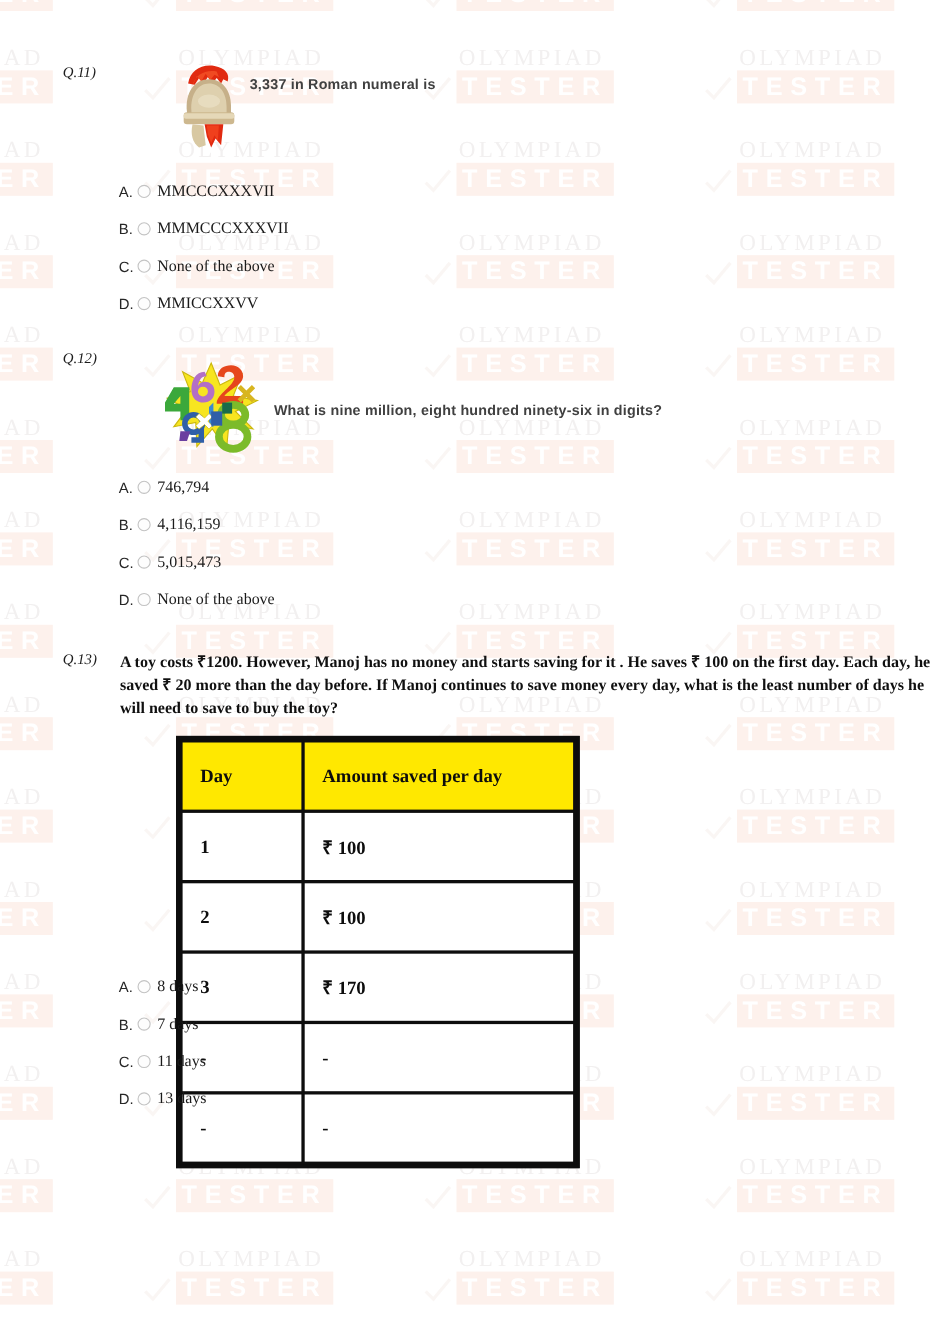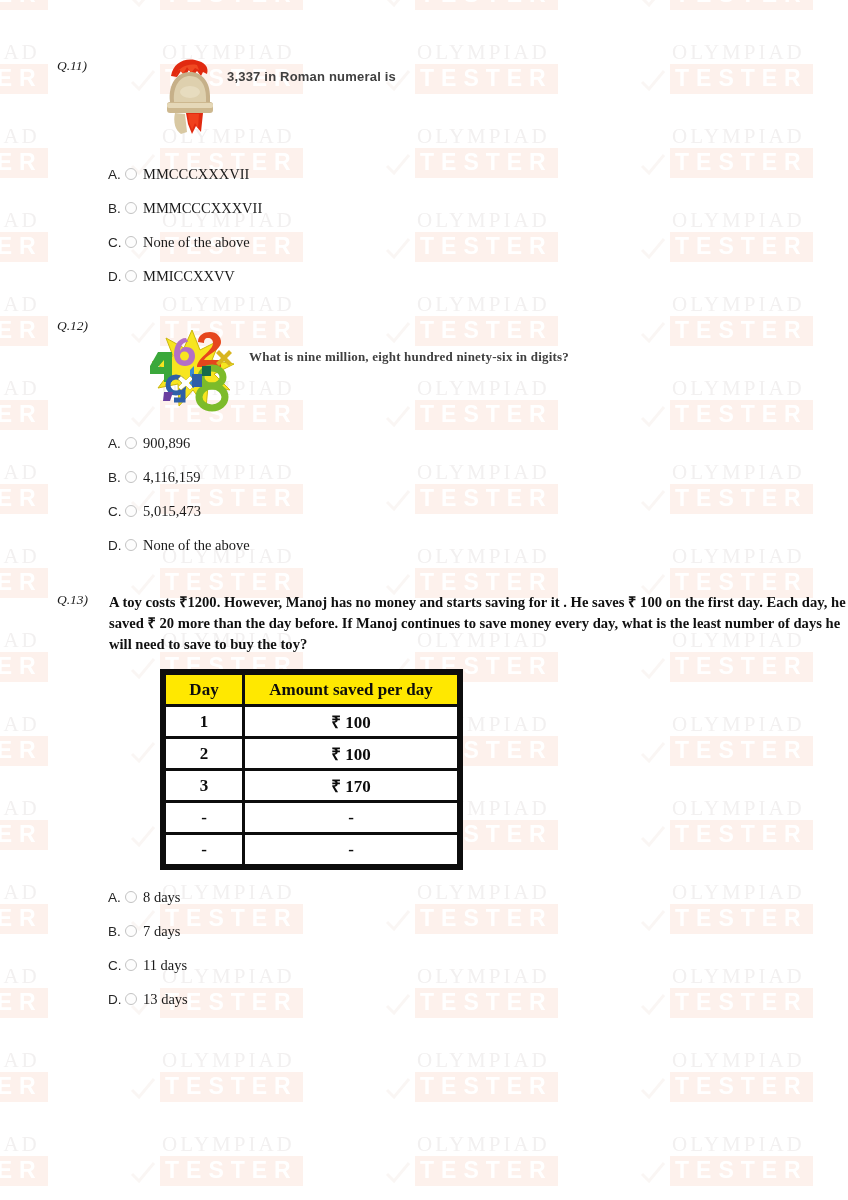--- a/index.html
+++ b/index.html
@@ -147,22 +147,22 @@
   .save-table {
     position: absolute;
     border-collapse: separate;
     border-spacing: 3px;
     background: #0d0d0d;
     border: 3px solid #0d0d0d;
   }
   .save-table th, .save-table td {
     background: #ffffff;
     font-family: "Liberation Serif", serif;
-    text-align: center;
-    padding: 0;
+    text-align: left;
+    padding: 16px;
     color: #0d0d0d;
   }
   .save-table th {
     background: #ffe800;
     font-weight: bold;
     font-size: 17px;
     height: 29px;
   }
   .save-table td {
     font-size: 17px;
@@ -639,27 +639,27 @@
             <path d="M44 44 L48 40 L48 62 L44 62 L44 46 Z" fill="#3a8ad1"></path>
             <path d="M73 24 l5 5 l5 -5 l3 3 l-5 5 l5 5 l-3 3 l-5 -5 l-5 5 l-3 -3 l5 -5 l-5 -5 z" fill="#d8b520"></path>
             <path d="M35 50 l5 4 l4 -4 l3 3 l-4 4 l4 4 l-3 3 l-4 -4 l-5 4 l-3 -3 l4 -4 l-4 -4 z" fill="#ffffff" stroke="#cbb70e" stroke-width="0.6"></path>
 
             <rect x="46" y="48" width="10" height="13" fill="#2f5fa8"></rect>
             <rect x="56" y="40" width="9" height="10" fill="#186b4a"></rect>
             <path d="M18 66 l9 0 l-3 9 l-7 0 z" fill="#6a3fa0"></path>
           </svg>
         </div>
 
-        <div class="qtext-bold" style="position:absolute; left:140px; top:31px;font-family:Liberation Serif, serif;">What is nine million, eight hundred ninety-six in digits?</div>
+        <div class="qtext-bold" style="position:absolute; left:140px; top:47px;">What is nine million, eight hundred ninety-six in digits?</div>
 
         <div class="options" style="left:-1px; top:108px;">
           <div class="option-row">
             <span class="opt-letter">A.</span>
             <span class="opt-radio"></span>
-            <span class="opt-label">900,896</span>
+            <span class="opt-label">746,794</span>
           </div>
           <div class="option-row">
             <span class="opt-letter">B.</span>
             <span class="opt-radio"></span>
             <span class="opt-label">4,116,159</span>
           </div>
           <div class="option-row">
             <span class="opt-letter">C.</span>
             <span class="opt-radio"></span>
             <span class="opt-label">5,015,473</span>

